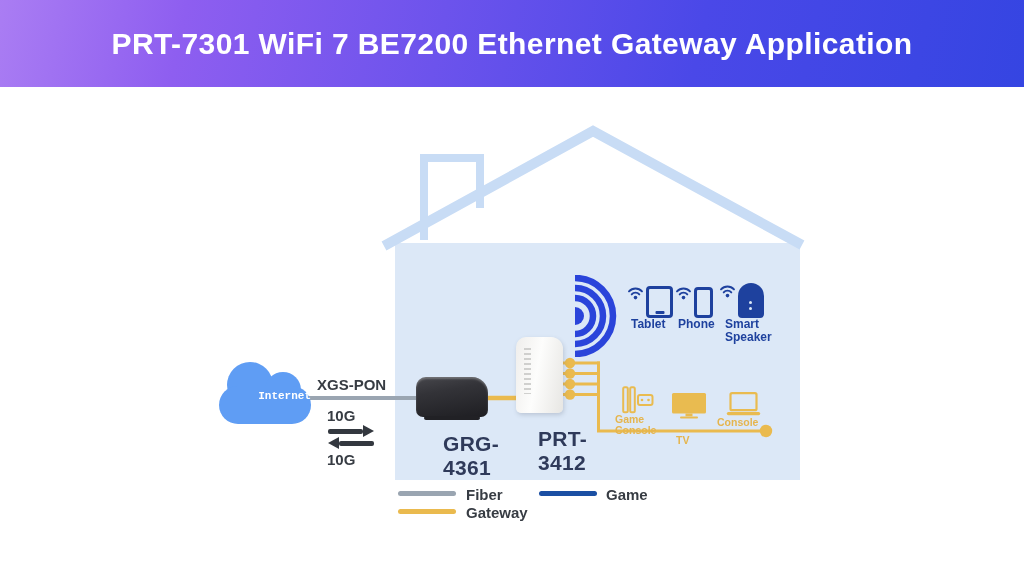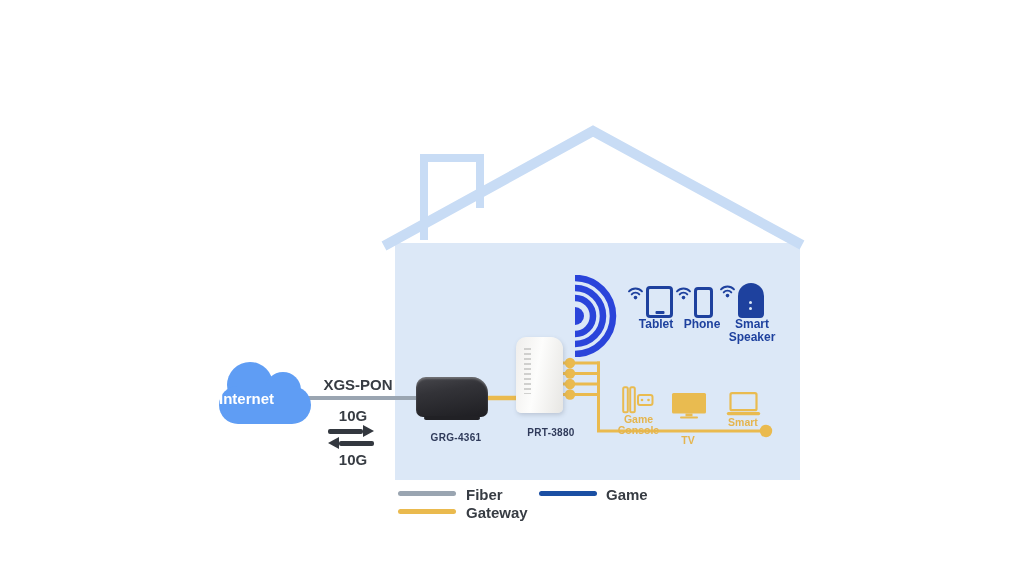--- a/index.html
+++ b/index.html
@@ -12,28 +12,28 @@
     position:absolute; left:0; top:0; width:1024px; height:87px;
     background:linear-gradient(102deg,#aa7df3 0%, #8e5ef0 18%, #4a48e8 68%, #3545e2 100%);
     display:flex; align-items:center; justify-content:center;
   }
   .header h1 {
     color:#ffffff; font-size:30px; font-weight:bold; letter-spacing:.4px; text-align:center;
   }
 
   
   .abs { position:absolute; }
-  .lbl { position:absolute; text-align:center; }
+  .lbl { position:absolute; }
 
   
   .cloud { position:absolute; left:219px; top:362px; width:92px; height:62px; }
   .cloud .base  { position:absolute; left:0; top:24px; width:92px; height:38px; background:#5f9df4; border-radius:19px; }
   .cloud .hump1 { position:absolute; left:8px;  top:0;    width:46px; height:46px; background:#5f9df4; border-radius:50%; }
   .cloud .hump2 { position:absolute; left:46px; top:10px; width:36px; height:36px; background:#5f9df4; border-radius:50%; }
-  .cloud .txt   { position:absolute; left:0; top:28px; width:92px; text-align:left; color:#ffffff; font-size:15px; font-weight:bold; }
+  .cloud .txt   { position:absolute; left:0; top:28px; width:92px; text-align:right; color:#ffffff; font-size:11px; font-weight:bold;font-family:Liberation Mono, monospace; }
 
   
   .wan-tech { left:317px; top:376px; width:82px; font-size:15px; font-weight:bold; color:#373c43; }
   .speed    { left:327px; width:52px; font-size:15px; font-weight:bold; color:#373c43; }
   .speed.down { top:407px; } .speed.up { top:451px; }
 
   
   .arrows { position:absolute; left:328px; top:426px; width:46px; height:24px; }
   .arrow { position:absolute; height:10px; width:46px; }
   .arrow .shaft { position:absolute; top:3px; height:4.5px; width:35px; background:#33383f; border-radius:2px; }
@@ -59,21 +59,21 @@
     background:linear-gradient(100deg,#efeeec 0%, #fdfdfc 45%, #e7e6e3 100%);
     border-radius:10px 12px 5px 5px;
     box-shadow:1px 2px 4px rgba(90,100,120,.25);
   }
   .gw-tower .vents {
     position:absolute; left:8px; top:11px; width:7px; height:46px;
     background:repeating-linear-gradient(#c6c6c4 0 2px, transparent 2px 5px);
     opacity:.8;
   }
 
-  .model-lbl { font-size:10px; font-weight:bold; color:#2f3a5a; letter-spacing:.3px; }
+  .model-lbl { font-size:21px; font-weight:bold; color:#2f3a5a; letter-spacing:.3px;margin-left:27px; }
   .ont-lbl { left:416px; top:432px; width:80px; }
   .gw-lbl  { left:511px; top:427px; width:80px; }
 
   
   .wless-lbl { font-size:12px; font-weight:bold; color:#1e419e; line-height:13px; }
   .wired-lbl { font-size:10.5px; font-weight:bold; color:#e5b54e; line-height:11px; }
 
   
   .tablet-ic { position:absolute; left:646px; top:286px; width:27px; height:32px; border:3px solid #1e419e; border-radius:4px; }
   .tablet-ic::after { content:""; position:absolute; left:50%; bottom:1.5px; transform:translateX(-50%); width:9px; height:2.5px; background:#1e419e; border-radius:1px; }
@@ -86,20 +86,23 @@
 
   .legend { }
   .legend-line { position:absolute; width:58px; height:4.5px; border-radius:2.5px; }
   .legend-label { position:absolute; font-size:15px; font-weight:bold; color:#373c43; }
 </style>
 </head>
 <body>
 
 <div class="canvas">
 
+  <div class="header">
+    <h1>PRT-7301 WiFi 7 BE7200 Ethernet Gateway Application</h1>
+  </div>
 
   <svg class="abs" style="left:0;top:0" width="1024" height="576" viewBox="0 0 1024 576">
 
     <rect x="395" y="243" width="405" height="237" fill="#dce8f7"></rect>
 
     <path d="M424 240 L424 158 L480 158 L480 208" fill="none" stroke="#c8dcf5" stroke-width="8"></path>
 
     <path d="M384 246 L593 131 L802 245" fill="none" stroke="#c8dcf5" stroke-width="10"></path>
 
     <line x1="300" y1="398" x2="434" y2="398" stroke="#9aa5b1" stroke-width="4"></line>
@@ -143,21 +146,21 @@
       </div>
   </div>
   <div class="lbl speed up">10G</div>
 
   <div class="ont-box"></div>
   <div class="lbl model-lbl ont-lbl">GRG-4361</div>
 
   <div class="gw-tower">
       <div class="vents"></div>
     </div>
-  <div class="lbl model-lbl gw-lbl">PRT-3880</div>
+  <div class="lbl model-lbl gw-lbl">PRT-3412</div>
 
   <svg class="abs" style="left:573px; top:275px" width="48" height="82" viewBox="0 0 48 82">
     <path d="M2 32 A9 9 0 0 1 2 50 Z" fill="#2a44da"></path>
     <path d="M2 23 A18 18 0 0 1 2 59" fill="none" stroke="#2a44da" stroke-width="6.5"></path>
     <path d="M2 13 A28 28 0 0 1 2 69" fill="none" stroke="#2a44da" stroke-width="6.5"></path>
     <path d="M2 3  A38 38 0 0 1 2 79" fill="none" stroke="#2a44da" stroke-width="6.5"></path>
   </svg>
 
   <svg class="abs" style="left:627px; top:286px" width="17" height="14" viewBox="0 0 17 14">
     <path d="M2 5.4 A8.8 8.8 0 0 1 15 5.4" fill="none" stroke="#1e419e" stroke-width="1.9" stroke-linecap="round"></path>
@@ -199,21 +202,21 @@
     <rect x="1" y="1" width="34" height="20.5" rx="1.5" fill="#e9bb50"></rect>
     <rect x="14.5" y="21.5" width="7" height="2.8" fill="#e9bb50"></rect>
     <rect x="9" y="24.6" width="18" height="2" rx="1" fill="#e9bb50"></rect>
   </svg>
   <div class="lbl wired-lbl" style="left:676px; top:435px; width:24px">TV</div>
 
   <svg class="abs" style="left:726px; top:392px" width="35" height="24" viewBox="0 0 35 24">
     <rect x="4.5" y="1.2" width="26" height="17" rx="1.5" fill="none" stroke="#e9bb50" stroke-width="2.2"></rect>
     <rect x="0.8" y="20" width="33.4" height="3.2" rx="1.6" fill="#e9bb50"></rect>
   </svg>
-  <div class="lbl wired-lbl" style="left:717px; top:417px; width:52px">Smart</div>
+  <div class="lbl wired-lbl" style="left:717px; top:417px; width:52px">Console</div>
 
   <div class="legend">
     <div class="legend-line" style="left: 398px; top: 491px; background: rgb(154, 165, 177);"></div>
     <div class="legend-label" style="left:466px; top:486px">Fiber</div>
 
     <div class="legend-line" style="left: 398px; top: 509px; background: rgb(234, 186, 78);"></div>
     <div class="legend-label" style="left:466px; top:504px">Gateway</div>
 
     <div class="legend-line" style="left: 539px; top: 491px; background: rgb(27, 79, 163);"></div>
     <div class="legend-label" style="left:606px; top:486px">Game</div>

